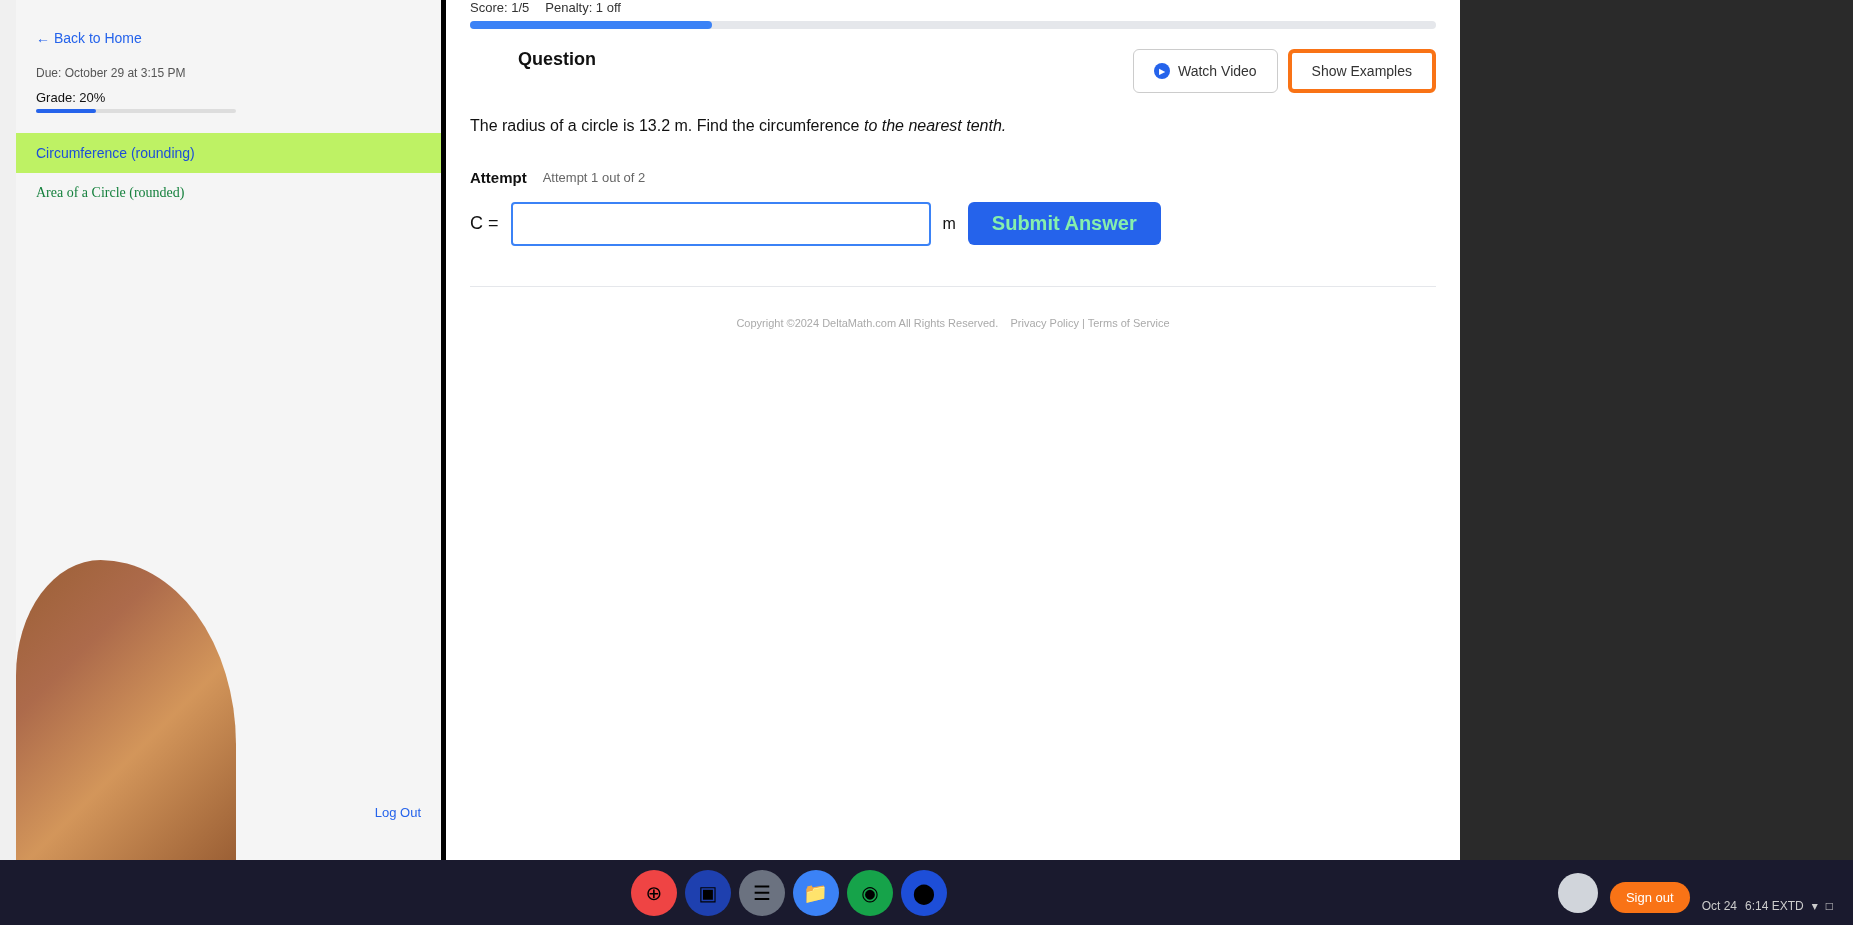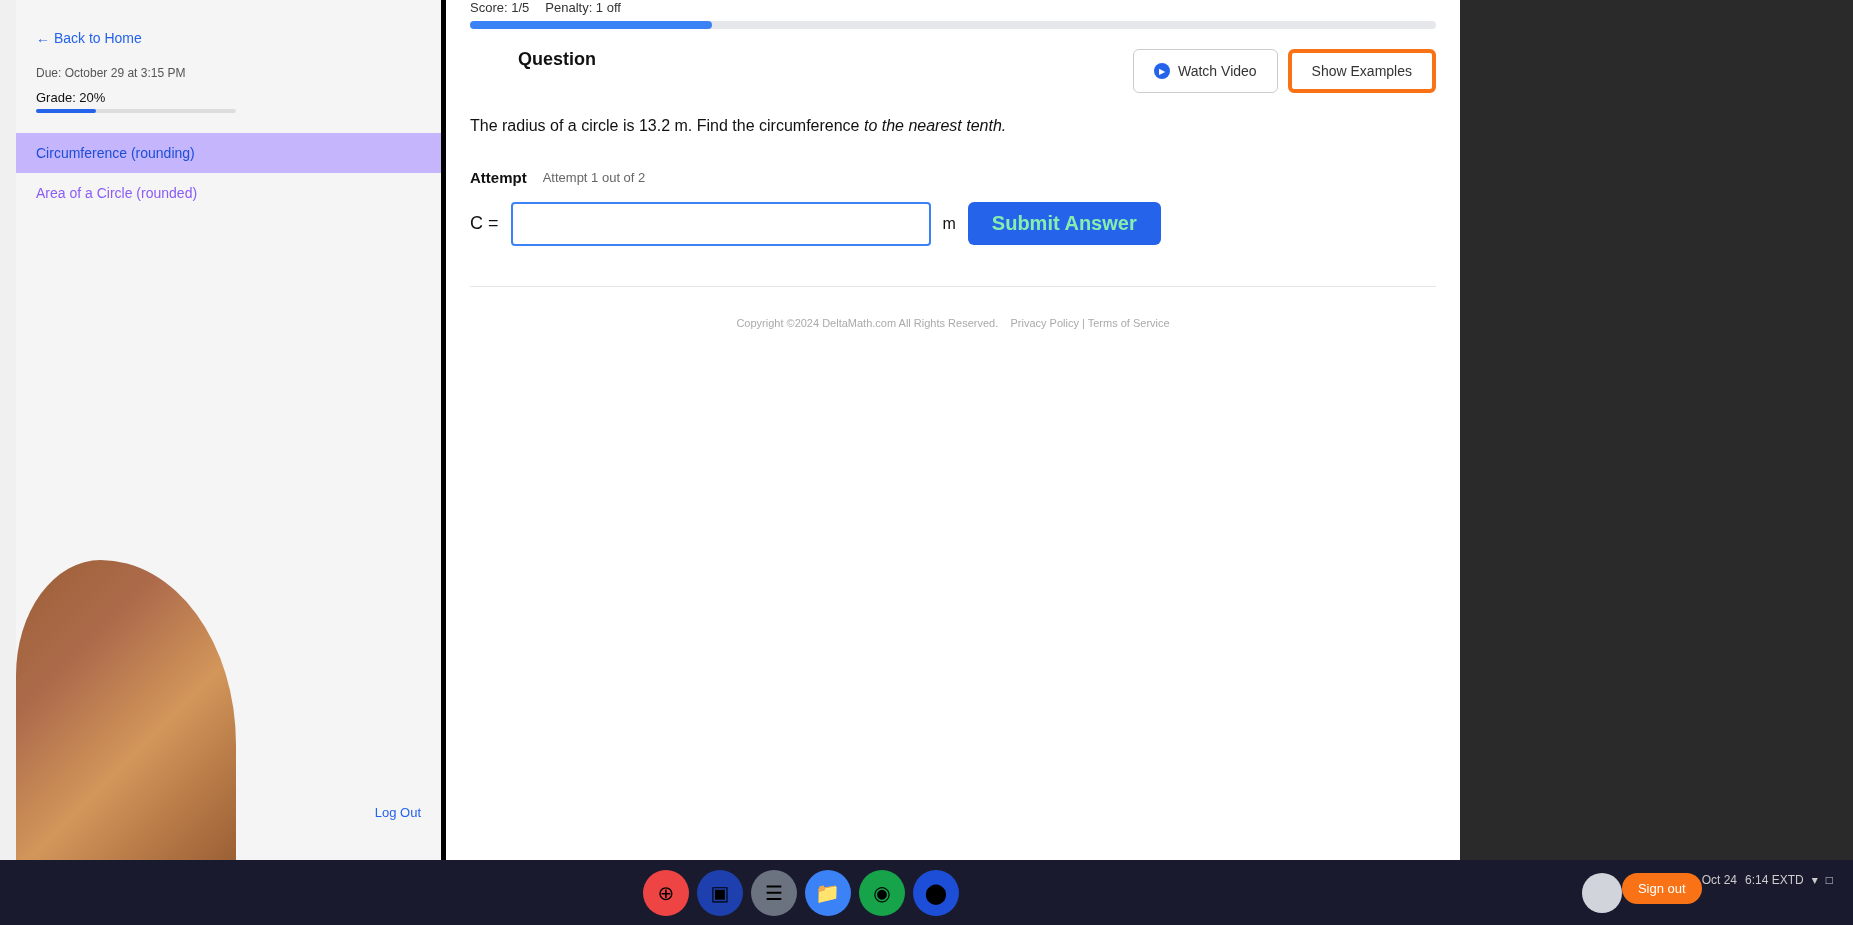--- a/index.html
+++ b/index.html
@@ -85,27 +85,28 @@
     }
 
     .nav-item {
       padding: 12px 20px;
       font-size: 14px;
       cursor: pointer;
       color: #333;
     }
 
     .nav-item.active {
-      background: #c4b5fd;
+      background: #bef264;
       color: #1d4ed8;
       font-weight: 500;
     }
 
     .nav-item.inactive {
-      color: #8b5cf6;
+      color: #15803d;
+      font-family: Liberation Serif, serif;
     }
 
     .sidebar-bottom {
       margin-top: auto;
       padding: 20px;
       display: flex;
       justify-content: flex-end;
     }
 
     .log-out-link {
@@ -339,22 +340,22 @@
 
     .taskbar-icon.red { background: #ef4444; }
     .taskbar-icon.blue-dark { background: #1e40af; }
     .taskbar-icon.gray { background: #6b7280; }
     .taskbar-icon.blue-mid { background: #3b82f6; }
     .taskbar-icon.green { background: #16a34a; }
     .taskbar-icon.dark-blue { background: #1d4ed8; }
 
     .taskbar-right {
       display: flex;
-      align-items: flex-start;
-      gap: 0;
+      align-items: flex-end;
+      gap: 12px;
       margin-left: auto;
     }
 
     .sign-out-btn {
       padding: 8px 16px;
       background: #f97316;
       color: white;
       border: none;
       border-radius: 20px;
       font-size: 13px;

